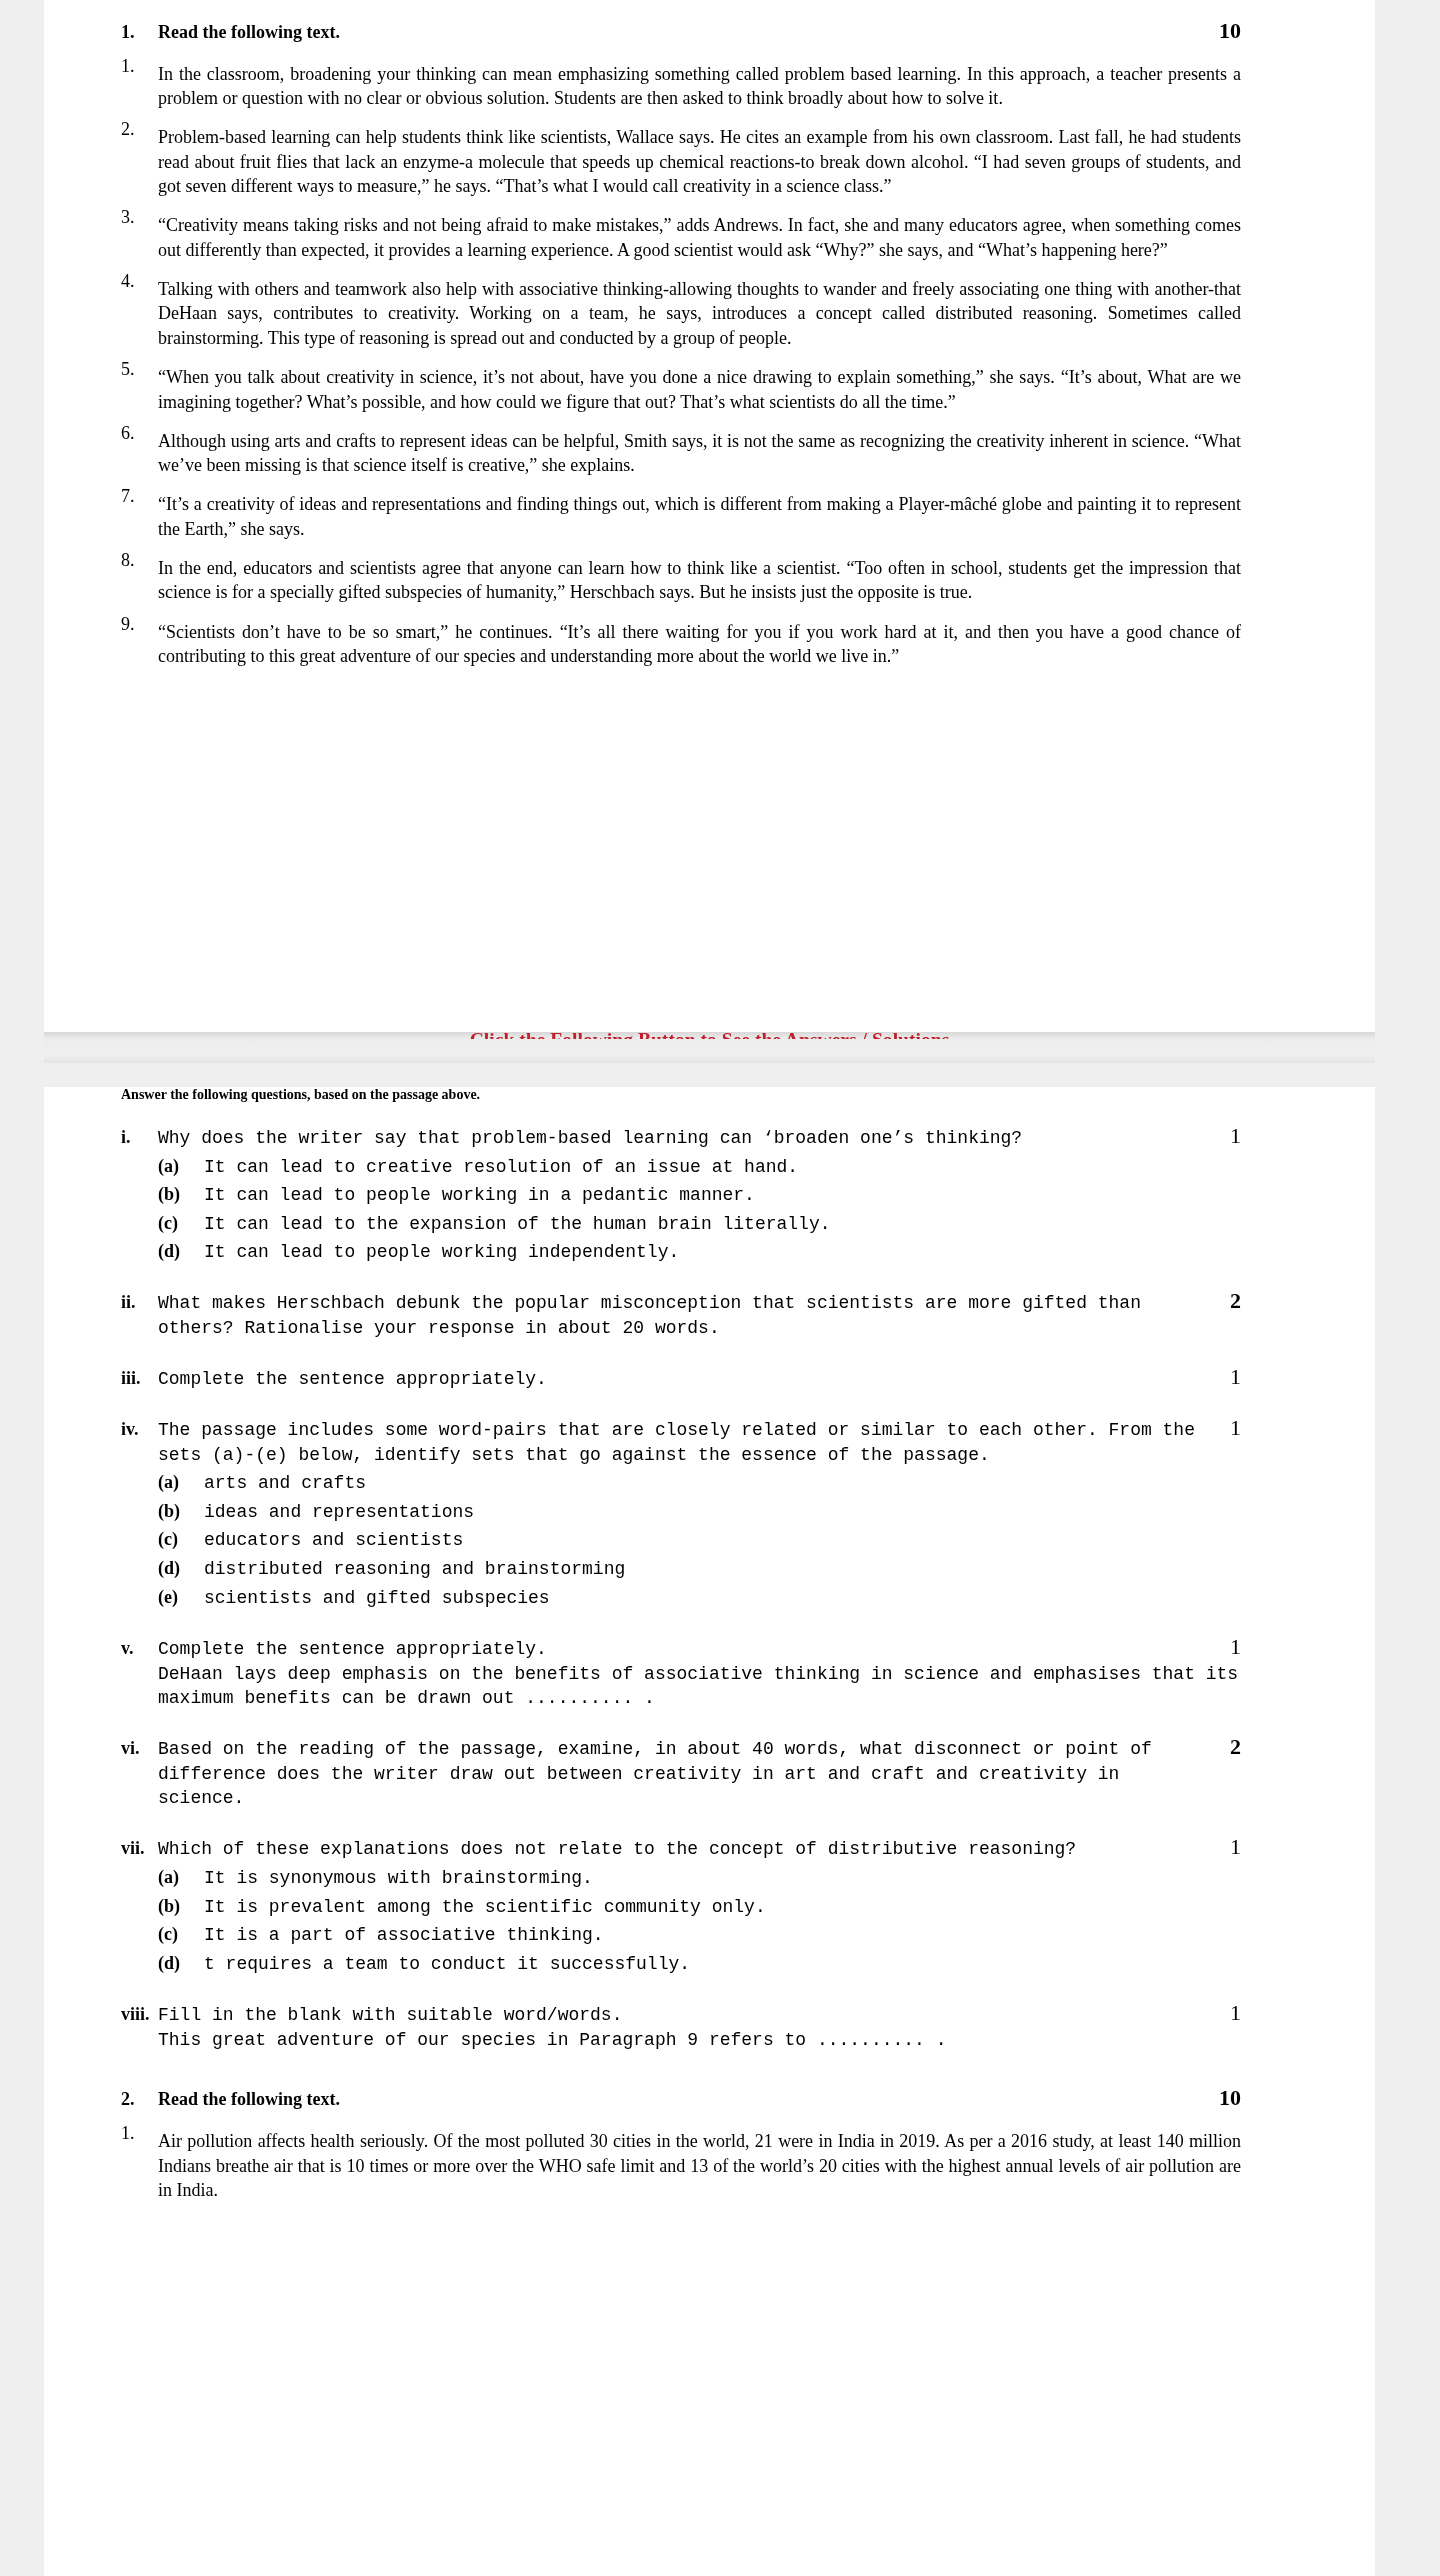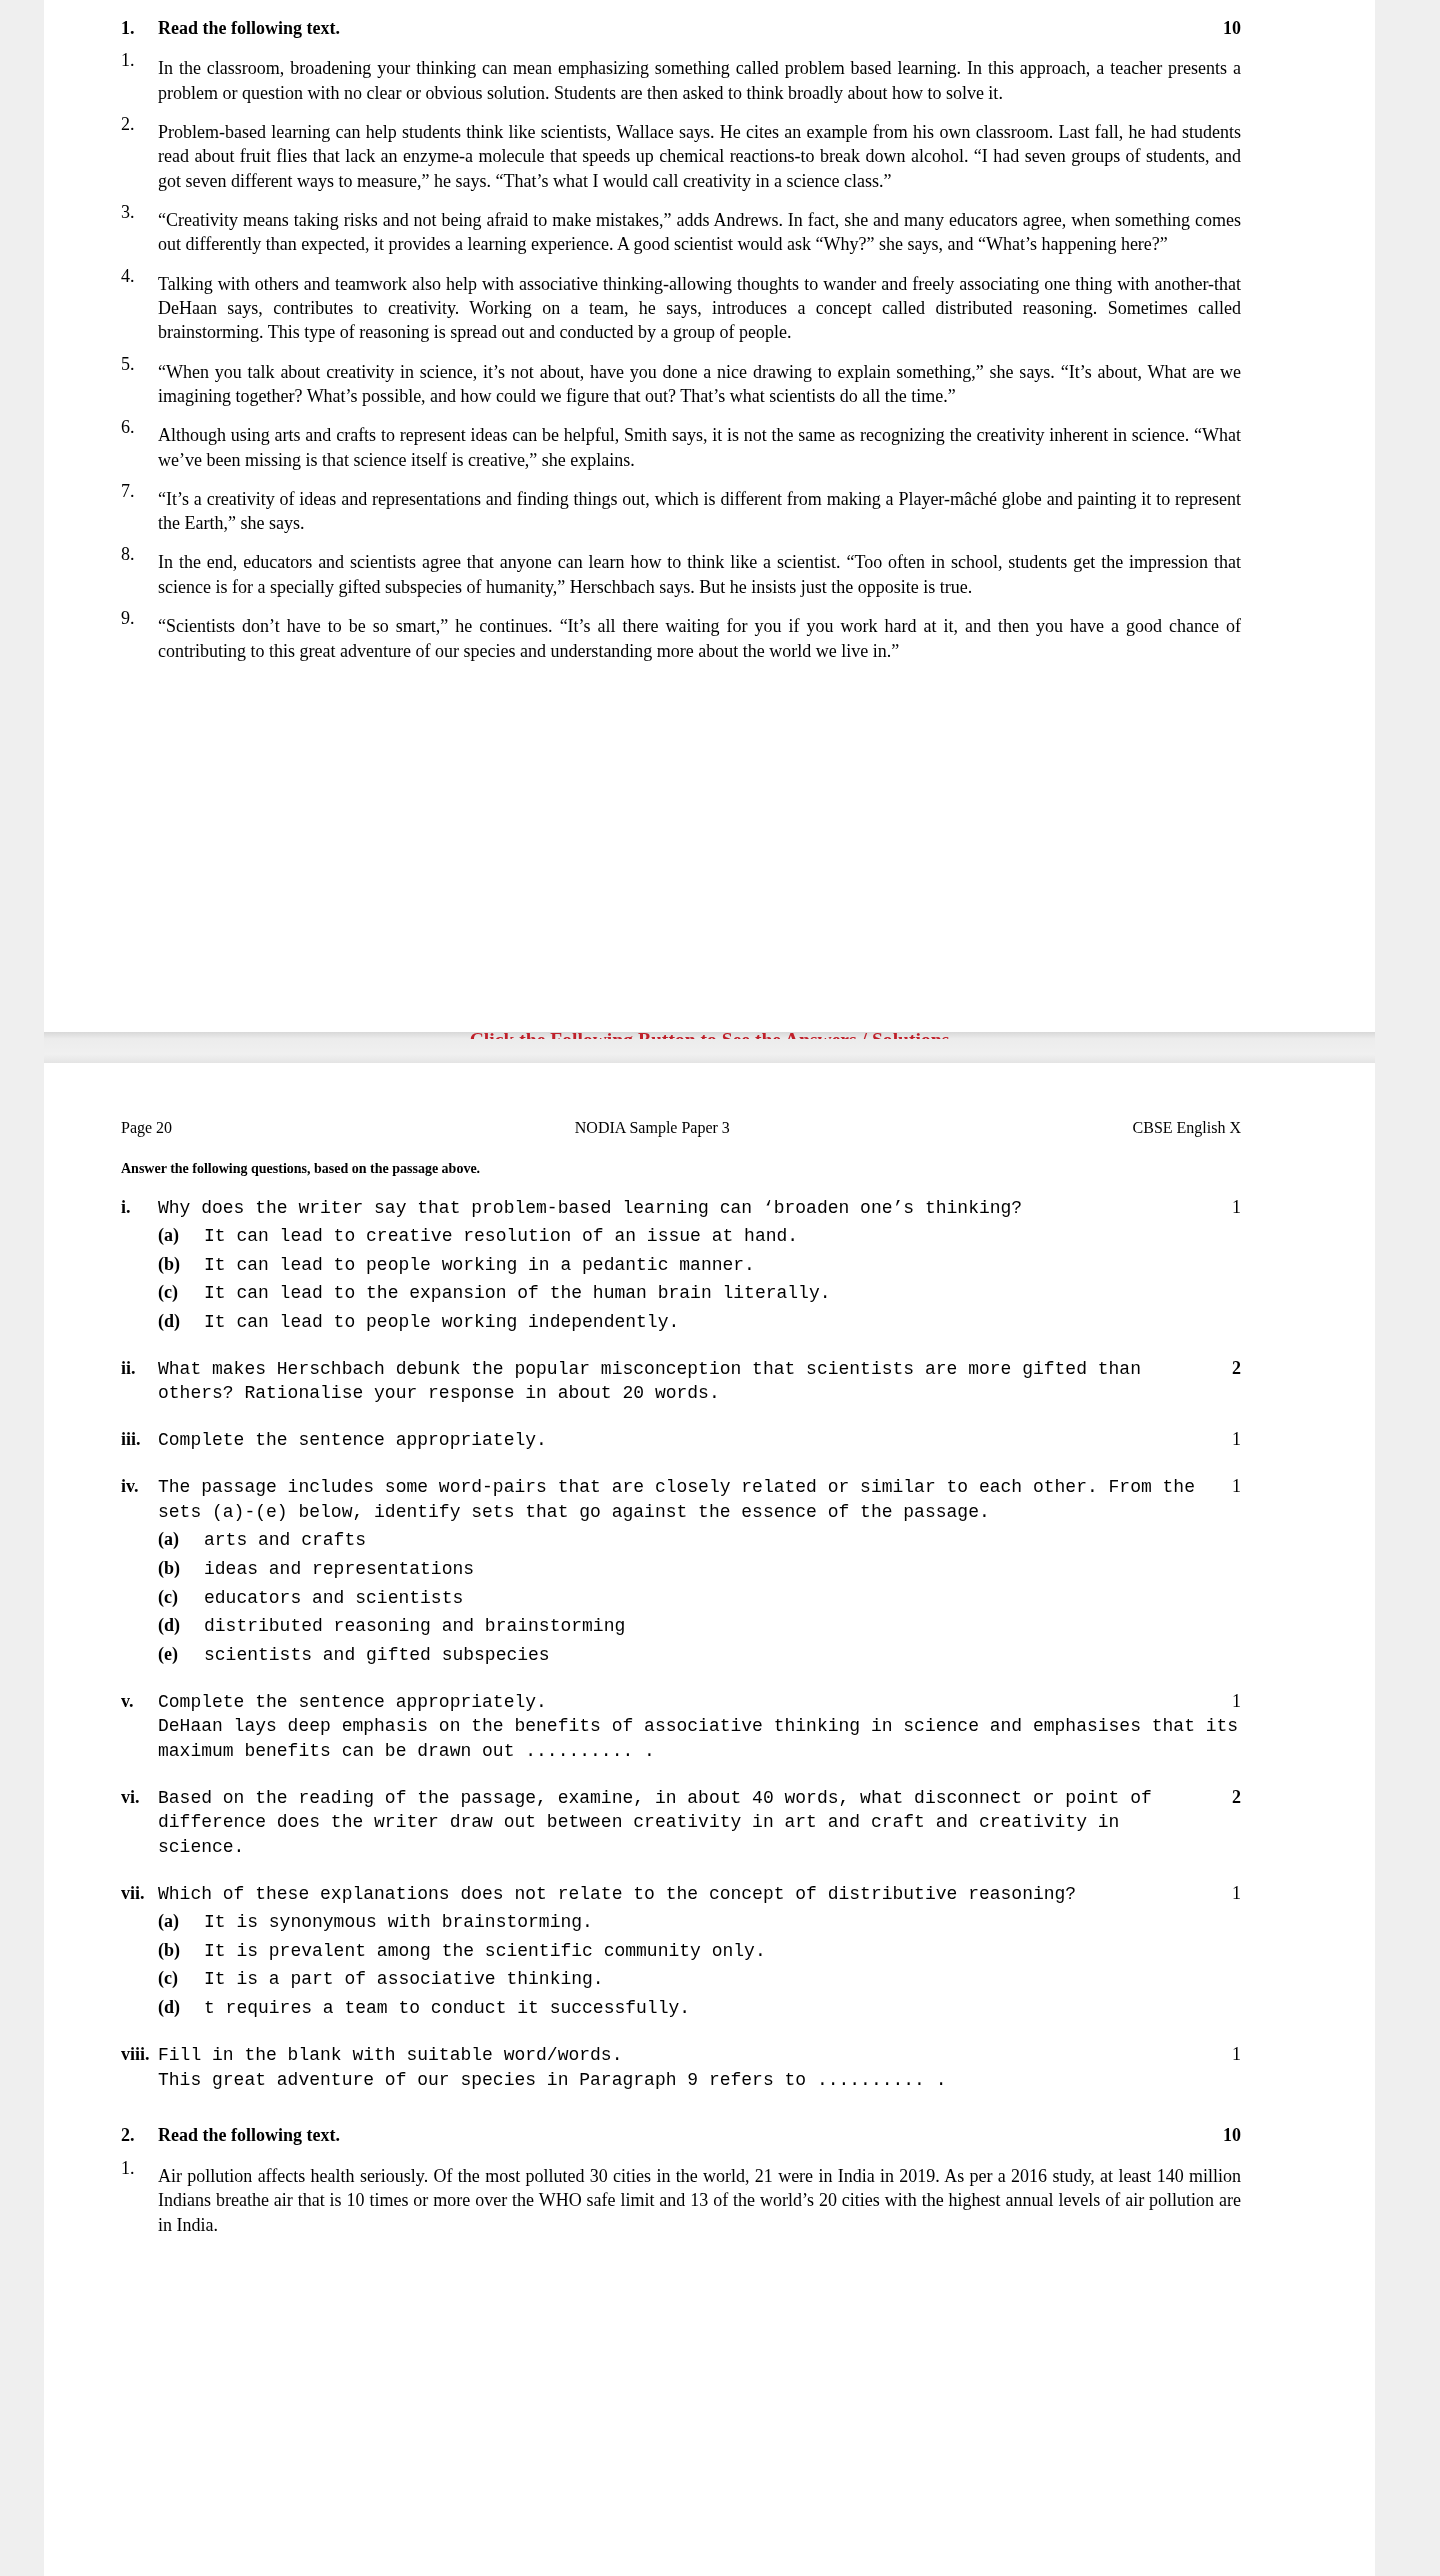--- a/index.html
+++ b/index.html
@@ -78,21 +78,21 @@
     text-align:justify;
     text-justify:inter-word;
     hyphens:none;
   }
   .body.left{text-align:left;font-family:Liberation Mono, monospace;}
   .bold{font-weight:bold;}
   .marks{
     flex:0 0 29px;
     text-align:right;
     font-weight:bold;
-    font-size:18px;
+    font-size:22px;
     line-height:1.36;
     color:#000;
   }
   .marks.light{font-weight:normal;}
 
   
   .headline{
     display:flex;
     align-items:baseline;
     margin-bottom:8.2px;
@@ -207,25 +207,20 @@
     </div>
 
 
     <div class="red-clip">Click the Following Button to See the Answers / Solutions</div>
   </div>
 
   <div class="page-gap"></div>
 
   <div class="page page-2">
 
-    <div class="pg-head">
-      <div class="left">Page 20</div>
-      <div class="center">NODIA Sample Paper 3</div>
-      <div class="right">CBSE English X</div>
-    </div>
 
     <div class="section-title">Answer the following questions, based on the passage above.</div>
 
     <div class="qblock">
       <div class="qline">
         <div class="marker m-rom">i.</div>
         <div class="body left">Why does the writer say that problem-based learning can ‘broaden one’s thinking?</div>
         <div class="marks light">1</div>
       </div>
       <div class="optline opt-indent">

